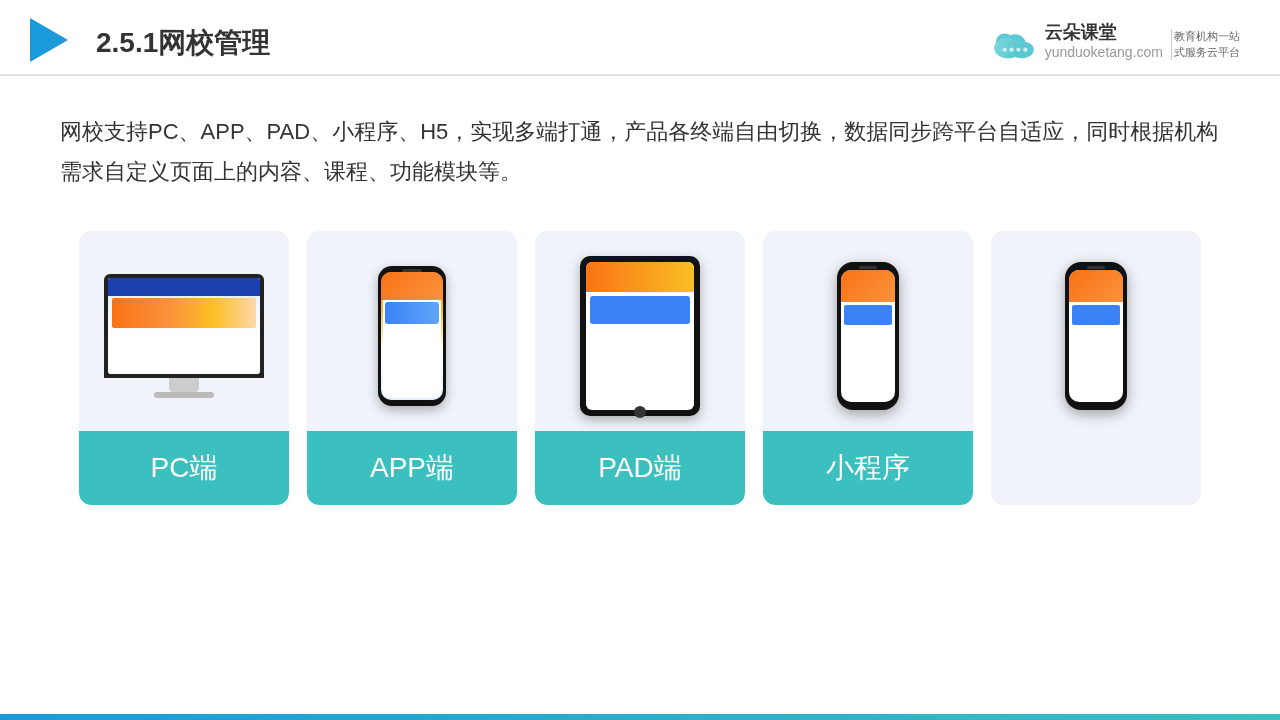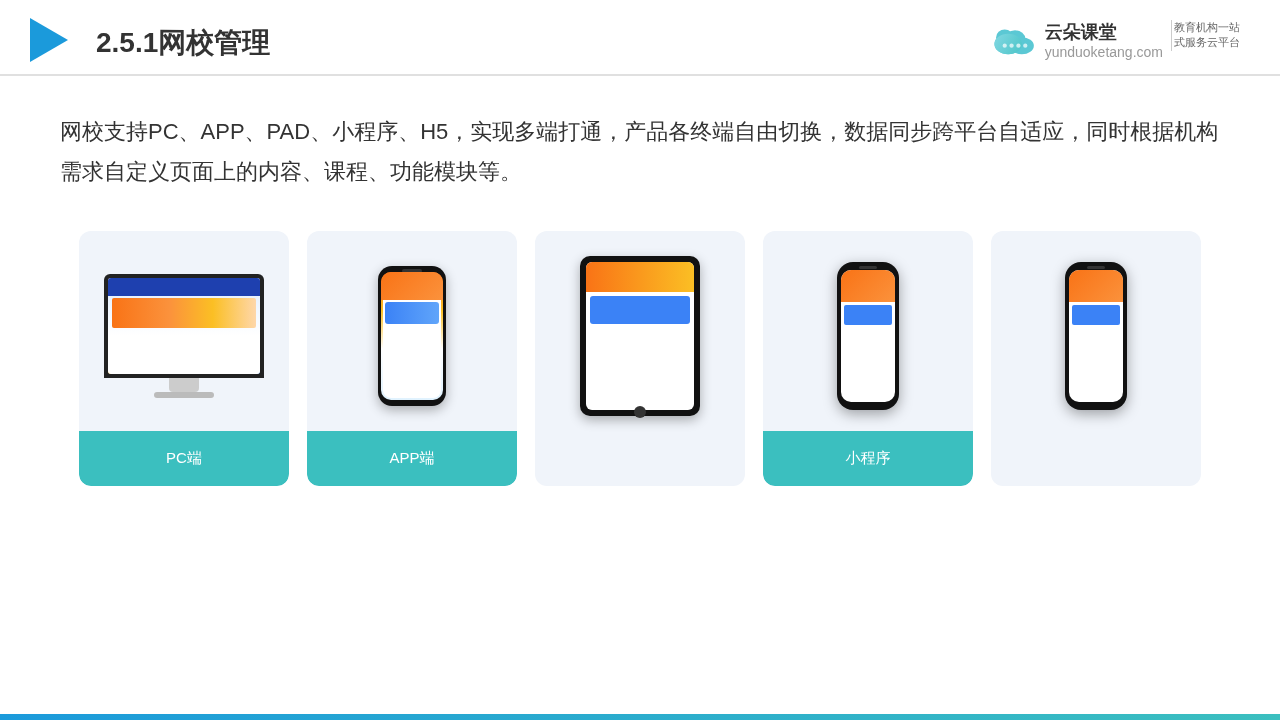--- a/index.html
+++ b/index.html
@@ -37,21 +37,21 @@
       font-weight: bold;
       color: #333;
     }
     .logo-area {
       display: flex;
       align-items: center;
       gap: 8px;
     }
     .logo-cloud {
       display: flex;
-      align-items: flex-start;
+      align-items: flex-end;
       gap: 4px;
     }
     .cloud-icon-svg {
       width: 52px;
       height: 36px;
     }
     .logo-text-main {
       font-size: 18px;
       color: #333;
       font-weight: bold;
@@ -97,21 +97,21 @@
       height: 200px;
       display: flex;
       align-items: center;
       justify-content: center;
       padding: 20px 10px 10px;
     }
     .card-label {
       width: 100%;
       background: #3bbfbf;
       color: #fff;
-      font-size: 15px;
+      font-size: 28px;
       text-align: center;
       padding: 18px 0;
       border-radius: 0 0 12px 12px;
       font-weight: 500;
     }
 
     
     
     .pc-monitor {
       position: relative;
@@ -386,20 +386,21 @@
     <div class="card-label">APP端</div>
   </div>
 
   <div class="card">
     <div class="card-image-area">
       <div class="tablet-mockup">
         <div class="tablet-screen"></div>
         <div class="tablet-home"></div>
       </div>
     </div>
+    <div class="card-label">PAD端</div>
   </div>
 
   <div class="card">
     <div class="card-image-area">
       <div class="phone-tall">
         <div class="phone-tall-screen"></div>
       </div>
     </div>
     <div class="card-label">小程序</div>
   </div>

